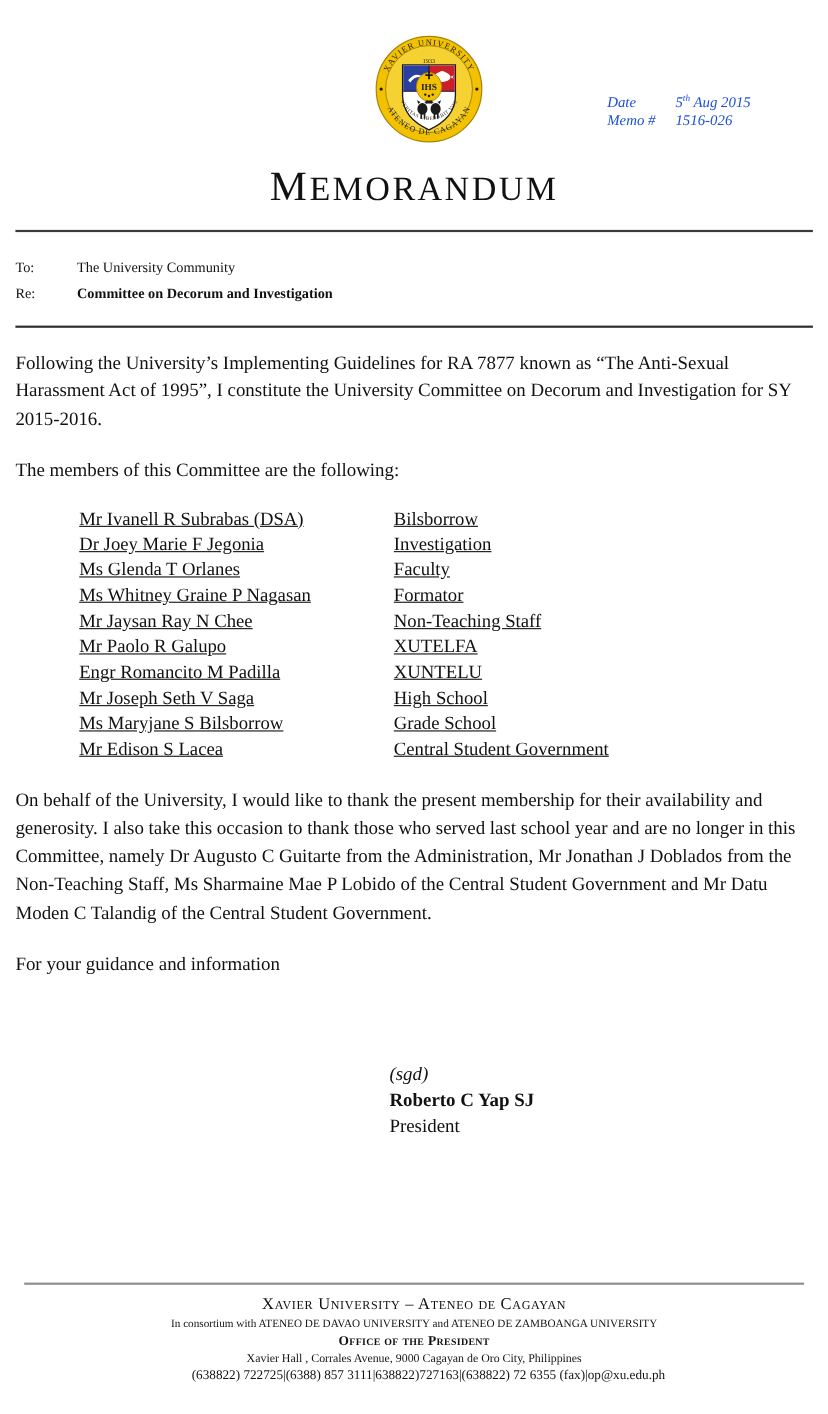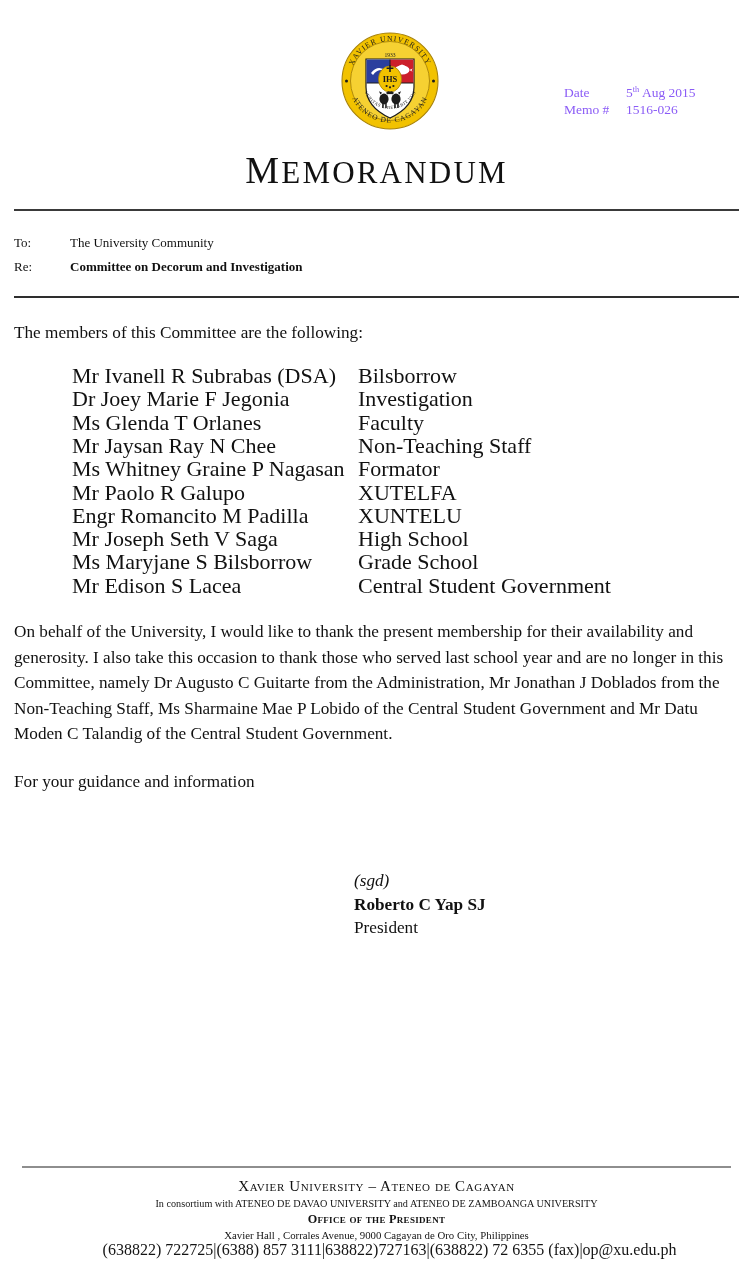--- a/index.html
+++ b/index.html
@@ -29,25 +29,26 @@
   }
   .seal-wrap {
     position: absolute;
     left: 340px;
     top: 31px;
     width: 100px;
     height: 100px;
   }
   .meta {
     position: absolute;
-    left: 564px;
+    left: 552px;
     top: 84px;
     font-size: 13.5px;
     line-height: 17px;
-    color: #8b5cf6;
+    color: #1d4ed8;
+    font-style: italic;
   }
   .meta-row {
     display: flex;
   }
   .meta-label {
     width: 62px;
     flex: 0 0 62px;
   }
   .meta-value {
     white-space: nowrap;
@@ -116,25 +117,26 @@
   .para.tight {
     margin-top: 22px;
   }
 
   
   .members {
     margin: 19px 0 0 58px;
     border-collapse: collapse;
   }
   .members td {
-    font-size: 22px;
+    font-size: 17px;
     line-height: 23.3px;
     padding: 0;
     vertical-align: baseline;
     white-space: nowrap;
+    text-decoration: underline;
   }
   .members td.name {
     width: 278px;
     padding-right: 8px;
   }
 
   
   .sig {
     margin: 75px 0 0 340px;
     font-size: 17.2px;
@@ -179,21 +181,21 @@
     letter-spacing: 0.3px;
     line-height: 17px;
     color: #111;
   }
   .f-addr {
     font-size: 10.8px;
     line-height: 14.5px;
     color: #141414;
   }
   .f-phone {
-    font-size: 16px;
+    font-size: 12px;
     line-height: 14.5px;
     color: #141414;
     padding-left: 26px;
   }
 </style>
 </head>
 <body>
 
 <div class="page">
 
@@ -287,44 +289,45 @@
     <div class="addr-row">
       <span class="addr-label">Re:</span>
       <span class="addr-value bold">Committee on Decorum and Investigation</span>
     </div>
   </div>
 
   <div class="rule thin"></div>
 
   <div class="body-area">
 
+    <p class="para">Following the University’s Implementing Guidelines for RA 7877 known as “The Anti-Sexual Harassment Act of 1995”, I constitute the University Committee on Decorum and Investigation for SY 2015-2016.</p>
 
     <p class="para tight">The members of this Committee are the following:</p>
 
     <table class="members">
       <tbody>
         <tr>
           <td class="name">Mr Ivanell R Subrabas (DSA)</td>
           <td class="role">Bilsborrow</td>
         </tr>
         <tr>
           <td class="name">Dr Joey Marie F Jegonia</td>
           <td class="role">Investigation</td>
         </tr>
         <tr>
           <td class="name">Ms Glenda T Orlanes</td>
           <td class="role">Faculty</td>
         </tr>
         <tr>
+          <td class="name">Ms Whitney Graine P Nagasan</td>
+          <td class="role">Formator</td>
+        </tr>
+        <tr>
           <td class="name">Mr Jaysan Ray N Chee</td>
           <td class="role">Non-Teaching Staff</td>
-        </tr>
-        <tr>
-          <td class="name">Ms Whitney Graine P Nagasan</td>
-          <td class="role">Formator</td>
         </tr>
         <tr>
           <td class="name">Mr Paolo R Galupo</td>
           <td class="role">XUTELFA</td>
         </tr>
         <tr>
           <td class="name">Engr Romancito M Padilla</td>
           <td class="role">XUNTELU</td>
         </tr>
         <tr>

